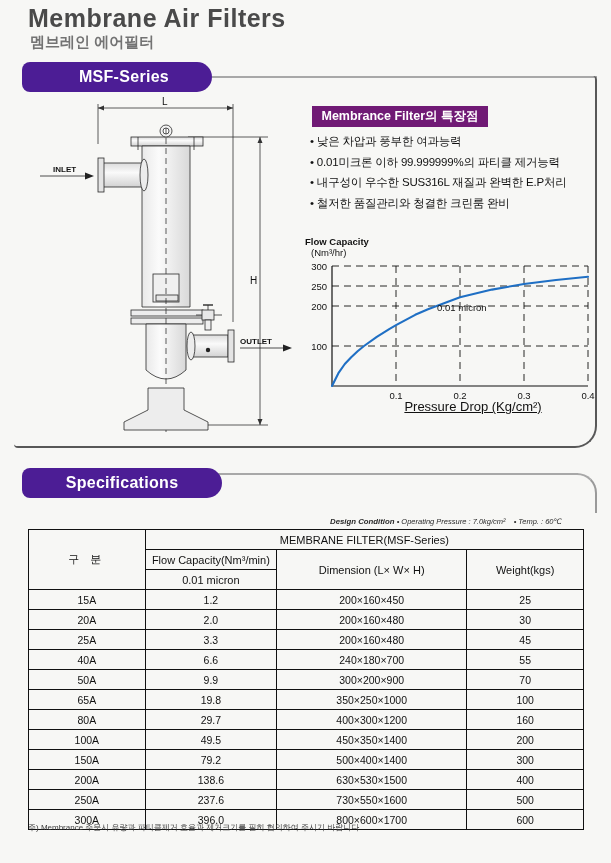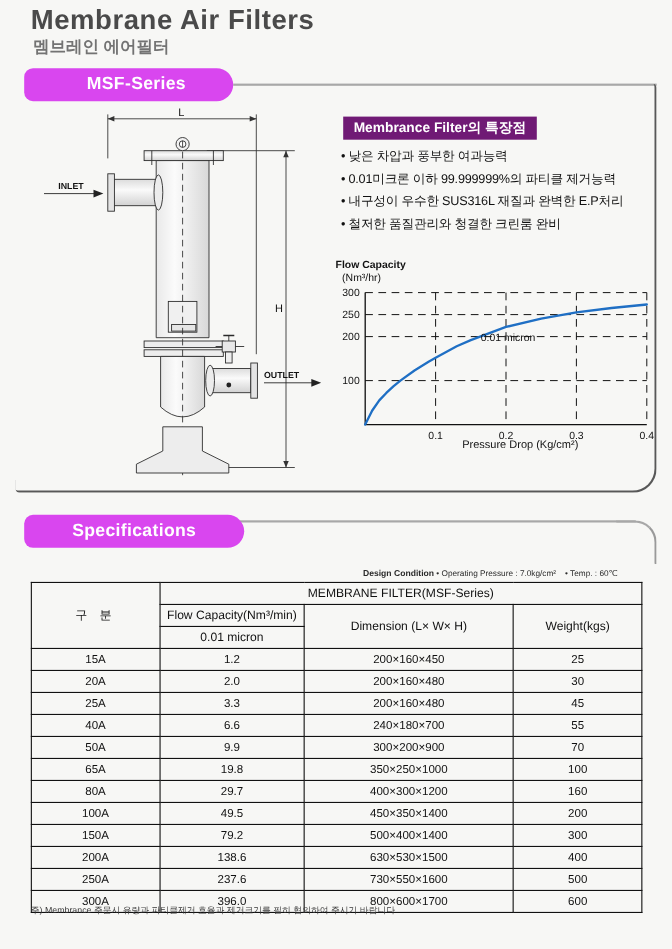--- a/index.html
+++ b/index.html
@@ -20,21 +20,21 @@
     color:#4a4a4a;
   }
   .title-ko{
     position:absolute;left:30px;top:33px;
     font-size:15px;font-weight:bold;color:#737373;
   }
 
   
   .banner{
     position:absolute;height:30px;
-    background:#d946ef;
+    background:#4c1d95;
     border-radius:15px 15px 15px 15px / 15px 15px 15px 15px;
     display:flex;align-items:center;
   }
   .banner.msf{left:22px;top:62px;width:190px;border-radius:16px 30px 30px 16px;}
   .banner.spec{left:22px;top:468px;width:200px;border-radius:16px 30px 30px 16px;}
   .banner-label{
     color:#fff;font-size:16px;font-weight:bold;
     width:100%;text-align:center;letter-spacing:.3px;
   }
   .banner.msf .banner-label{padding-left:14px;text-align:center;}
@@ -77,29 +77,29 @@
   .feat-item{
     font-size:11.5px;color:#111;margin-bottom:5.5px;
     white-space:nowrap;letter-spacing:-.2px;
   }
   .feat-item .bullet{color:#111;margin-right:3px;}
 
   
   .chart-wrap{position:absolute;left:300px;top:236px;width:298px;height:185px;}
   .chart-ylab{position:absolute;left:5px;top:0px;font-size:9.5px;font-weight:bold;color:#111;line-height:11px;}
   .chart-ylab .u{font-weight:normal;display:block;padding-left:6px;}
-  .chart-xlab{position:absolute;left:58px;top:163px;width:230px;text-align:center;font-size:10px;color:#111;}
+  .chart-xlab{position:absolute;left:58px;top:163px;width:230px;text-align:center;font-size:13px;color:#111;text-decoration:underline;}
   .chart-ann{position:absolute;left:137px;top:66px;font-size:9.5px;color:#111;}
 
   
   .diagram{position:absolute;left:28px;top:92px;width:268px;height:345px;}
 
   
   .design-cond{
-    position:absolute;left:330px;top:517px;font-size:7.5px;color:#2a2a2a;white-space:nowrap;
+    position:absolute;left:330px;top:517px;font-size:7.5px;color:#2a2a2a;white-space:nowrap;font-style:italic;
   }
   .design-cond b{font-size:7.8px;}
 
   
   table.spec{
     position:absolute;left:28px;top:529px;width:556px;
     border-collapse:collapse;
     font-size:10.5px;
     color:#111;
   }

